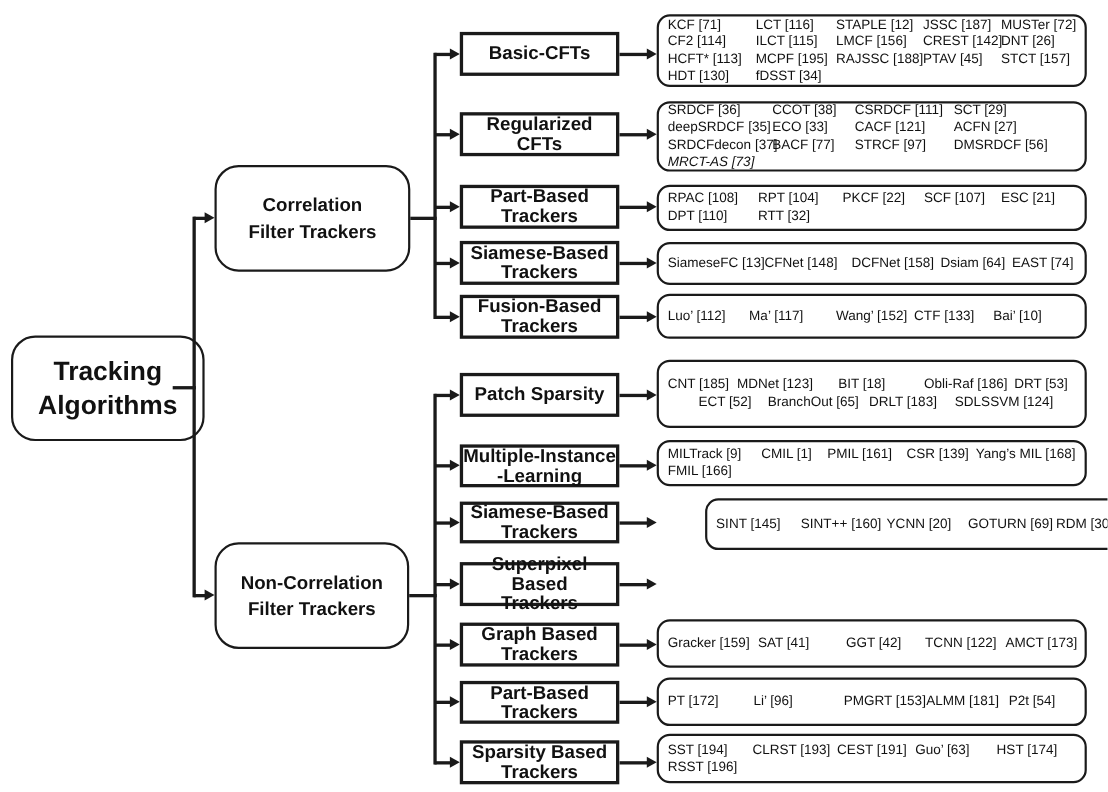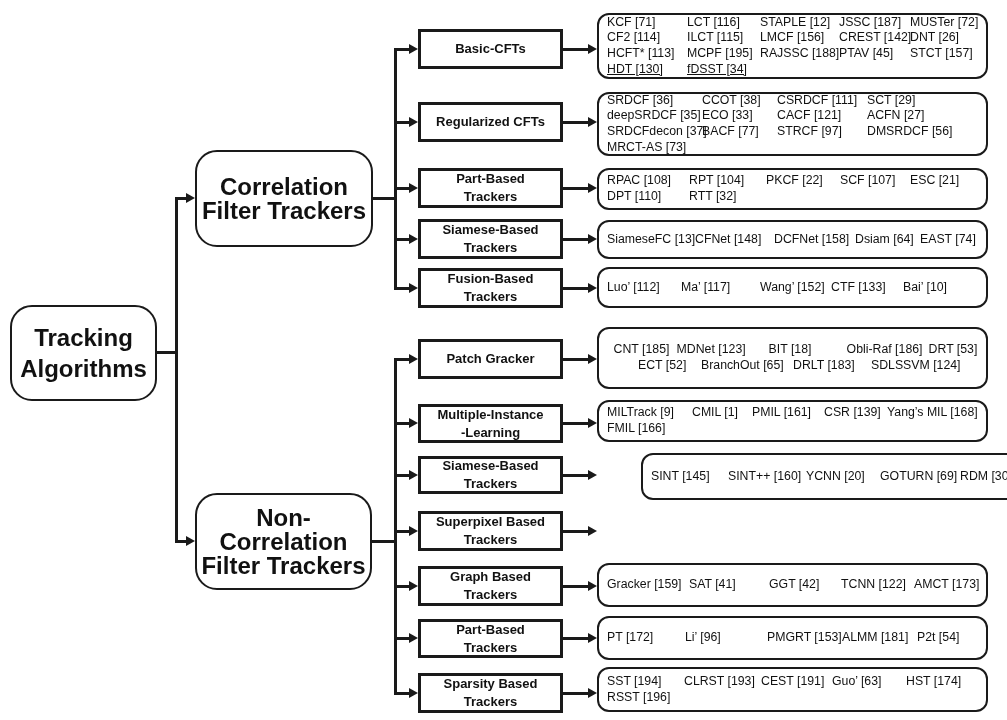--- a/index.html
+++ b/index.html
@@ -15,28 +15,28 @@
     position:absolute;
     border:2.5px solid #1a1a1a;
     border-radius:22px;
     background:#fff;
     display:flex;align-items:center;justify-content:center;
     text-align:center;font-weight:bold;
     white-space:pre-line;
     box-sizing:border-box;
   }
   .root{font-size:24px;line-height:31px;}
-  .mainbox{font-size:24px;line-height:24px;}
+  .mainbox{font-size:17px;line-height:24px;}
   .catbox{
     position:absolute;
     border:3px solid #1a1a1a;
     background:#fff;
     display:flex;align-items:center;justify-content:center;
     text-align:center;font-weight:bold;
-    font-size:13px;line-height:18px;
+    font-size:17px;line-height:18px;
     white-space:pre-line;
     box-sizing:border-box;
   }
   .leafbox{
     position:absolute;
     border:2.5px solid #1a1a1a;
     border-radius:12px;
     background:#fff;
     box-sizing:border-box;
     padding:3px 2px 3px 8px;
@@ -53,21 +53,21 @@
     position:absolute;width:0;height:0;
     border-top:5px solid transparent;
     border-bottom:5px solid transparent;
     border-left:9px solid #1a1a1a;
   }
 </style>
 </head>
 <body>
 
 <div id="stage">
-  <div class="rbox root" style="left:10px;top:305px;width:147px;height:96px;">Tracking
+  <div class="rbox root" style="left:10px;top:305px;width:176px;height:96px;">Tracking
 Algorithms</div>
 
   <div class="rbox mainbox" style="left:195px;top:150px;width:178px;height:97px;">Correlation
 Filter Trackers</div>
 
   <div class="rbox mainbox" style="left:195px;top:493px;width:177px;height:97px;">Non-Correlation
 Filter Trackers</div>
 <div class="line" style="left: 157px; top: 350.5px; width: 20.5px; height: 3px;"></div>
     <div class="line" style="left: 174.5px; top: 196.5px; width: 3px; height: 346px;"></div>
     <div class="line" style="left: 176px; top: 196.5px; width: 11px; height: 3px;"></div>
@@ -96,21 +96,21 @@
         <span>CREST [142]</span>
         <span>DNT [26]</span>
       </div>
       <div class="leafrow" style="grid-template-columns: 80px 73px 79px 71px auto;">
         <span>HCFT* [113]</span>
         <span>MCPF [195]</span>
         <span>RAJSSC [188]</span>
         <span>PTAV [45]</span>
         <span>STCT [157]</span>
       </div>
-      <div class="leafrow" style="grid-template-columns: 80px 73px 79px 71px auto; text-decoration: underline;">
+      <div class="leafrow" style="grid-template-columns: 80px 73px 79px 71px auto;">
         <span>HDT [130]</span>
         <span>fDSST [34]</span>
       </div>
     </div>
     <div class="line" style="left: 395px; top: 120.5px; width: 15px; height: 3px;"></div>
     <div class="arrowhead" style="left: 409px; top: 117px;"></div>
     <div class="line" style="left: 563px; top: 120.5px; width: 26px; height: 3px;"></div>
     <div class="arrowhead" style="left: 588px; top: 117px;"></div>
     <div class="catbox" style="left: 418px; top: 102px; width: 145px; height: 40px;">Regularized CFTs</div>
     <div class="leafbox" style="left: 597px; top: 92px; width: 391px; height: 64px;">
@@ -125,21 +125,21 @@
         <span>ECO [33]</span>
         <span>CACF [121]</span>
         <span>ACFN [27]</span>
       </div>
       <div class="leafrow" style="grid-template-columns: 95px 75px 90px auto;">
         <span>SRDCFdecon [37]</span>
         <span>BACF [77]</span>
         <span>STRCF [97]</span>
         <span>DMSRDCF [56]</span>
       </div>
-      <div class="leafrow" style="grid-template-columns: 95px 75px 90px auto;">
+      <div class="leafrow" style="grid-template-columns: 95px 75px 90px auto; font-style: italic;">
         <span>MRCT-AS [73]</span>
       </div>
     </div>
     <div class="line" style="left: 395px; top: 186.5px; width: 15px; height: 3px;"></div>
     <div class="arrowhead" style="left: 409px; top: 183px;"></div>
     <div class="line" style="left: 563px; top: 186.5px; width: 26px; height: 3px;"></div>
     <div class="arrowhead" style="left: 588px; top: 183px;"></div>
     <div class="catbox" style="left: 418px; top: 168px; width: 145px; height: 40px;">Part-Based
 Trackers</div>
     <div class="leafbox" style="left: 597px; top: 168px; width: 391px; height: 42px;">
@@ -184,30 +184,30 @@
         <span>CTF [133]</span>
         <span>Bai’ [10]</span>
       </div>
     </div>
     <div class="line" style="left: 372px; top: 539.5px; width: 24.5px; height: 3px;"></div>
     <div class="line" style="left: 393.5px; top: 357.5px; width: 3px; height: 337px;"></div>
     <div class="line" style="left: 395px; top: 357.5px; width: 15px; height: 3px;"></div>
     <div class="arrowhead" style="left: 409px; top: 354px;"></div>
     <div class="line" style="left: 563px; top: 357.5px; width: 26px; height: 3px;"></div>
     <div class="arrowhead" style="left: 588px; top: 354px;"></div>
-    <div class="catbox" style="left: 418px; top: 339px; width: 145px; height: 40px;">Patch Gracker</div>
-    <div class="leafbox" style="left: 597px; top: 327px; width: 391px; height: 62px; align-items: center;">
+    <div class="catbox" style="left: 418px; top: 339px; width: 145px; height: 40px;">Patch Sparsity</div>
+    <div class="leafbox" style="left: 597px; top: 327px; width: 391px; height: 62px;">
       <div class="leafrow" style="grid-template-columns: 63px 92px 78px 82px auto;">
         <span>CNT [185]</span>
         <span>MDNet [123]</span>
         <span>BIT [18]</span>
         <span>Obli-Raf [186]</span>
         <span>DRT [53]</span>
       </div>
-      <div class="leafrow" style="grid-template-columns: 63px 92px 78px 82px auto;">
+      <div class="leafrow" style="grid-template-columns: 63px 92px 78px 82px auto; margin-left: 28px;">
         <span>ECT [52]</span>
         <span>BranchOut [65]</span>
         <span>DRLT [183]</span>
         <span>SDLSSVM [124]</span>
       </div>
     </div>
     <div class="line" style="left: 395px; top: 421.5px; width: 15px; height: 3px;"></div>
     <div class="arrowhead" style="left: 409px; top: 418px;"></div>
     <div class="line" style="left: 563px; top: 421.5px; width: 26px; height: 3px;"></div>
     <div class="arrowhead" style="left: 588px; top: 418px;"></div>

